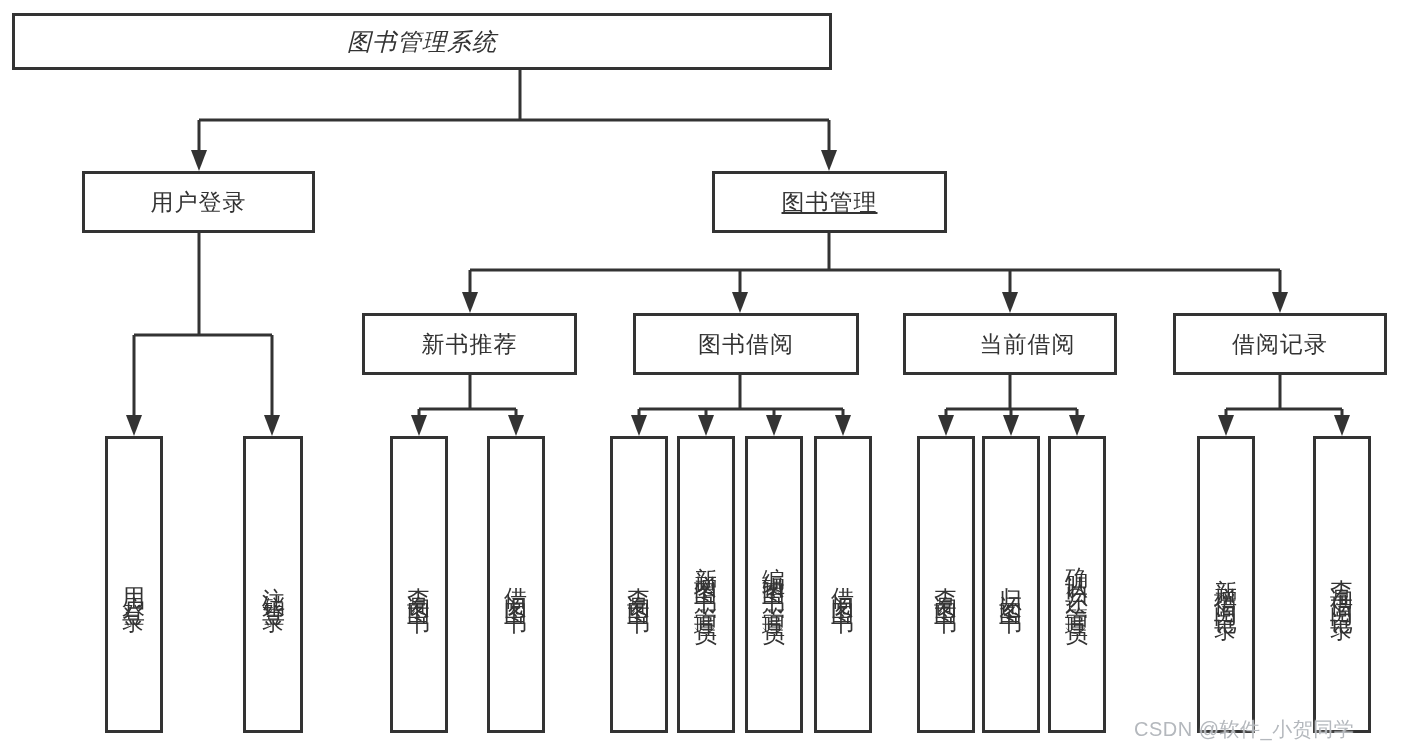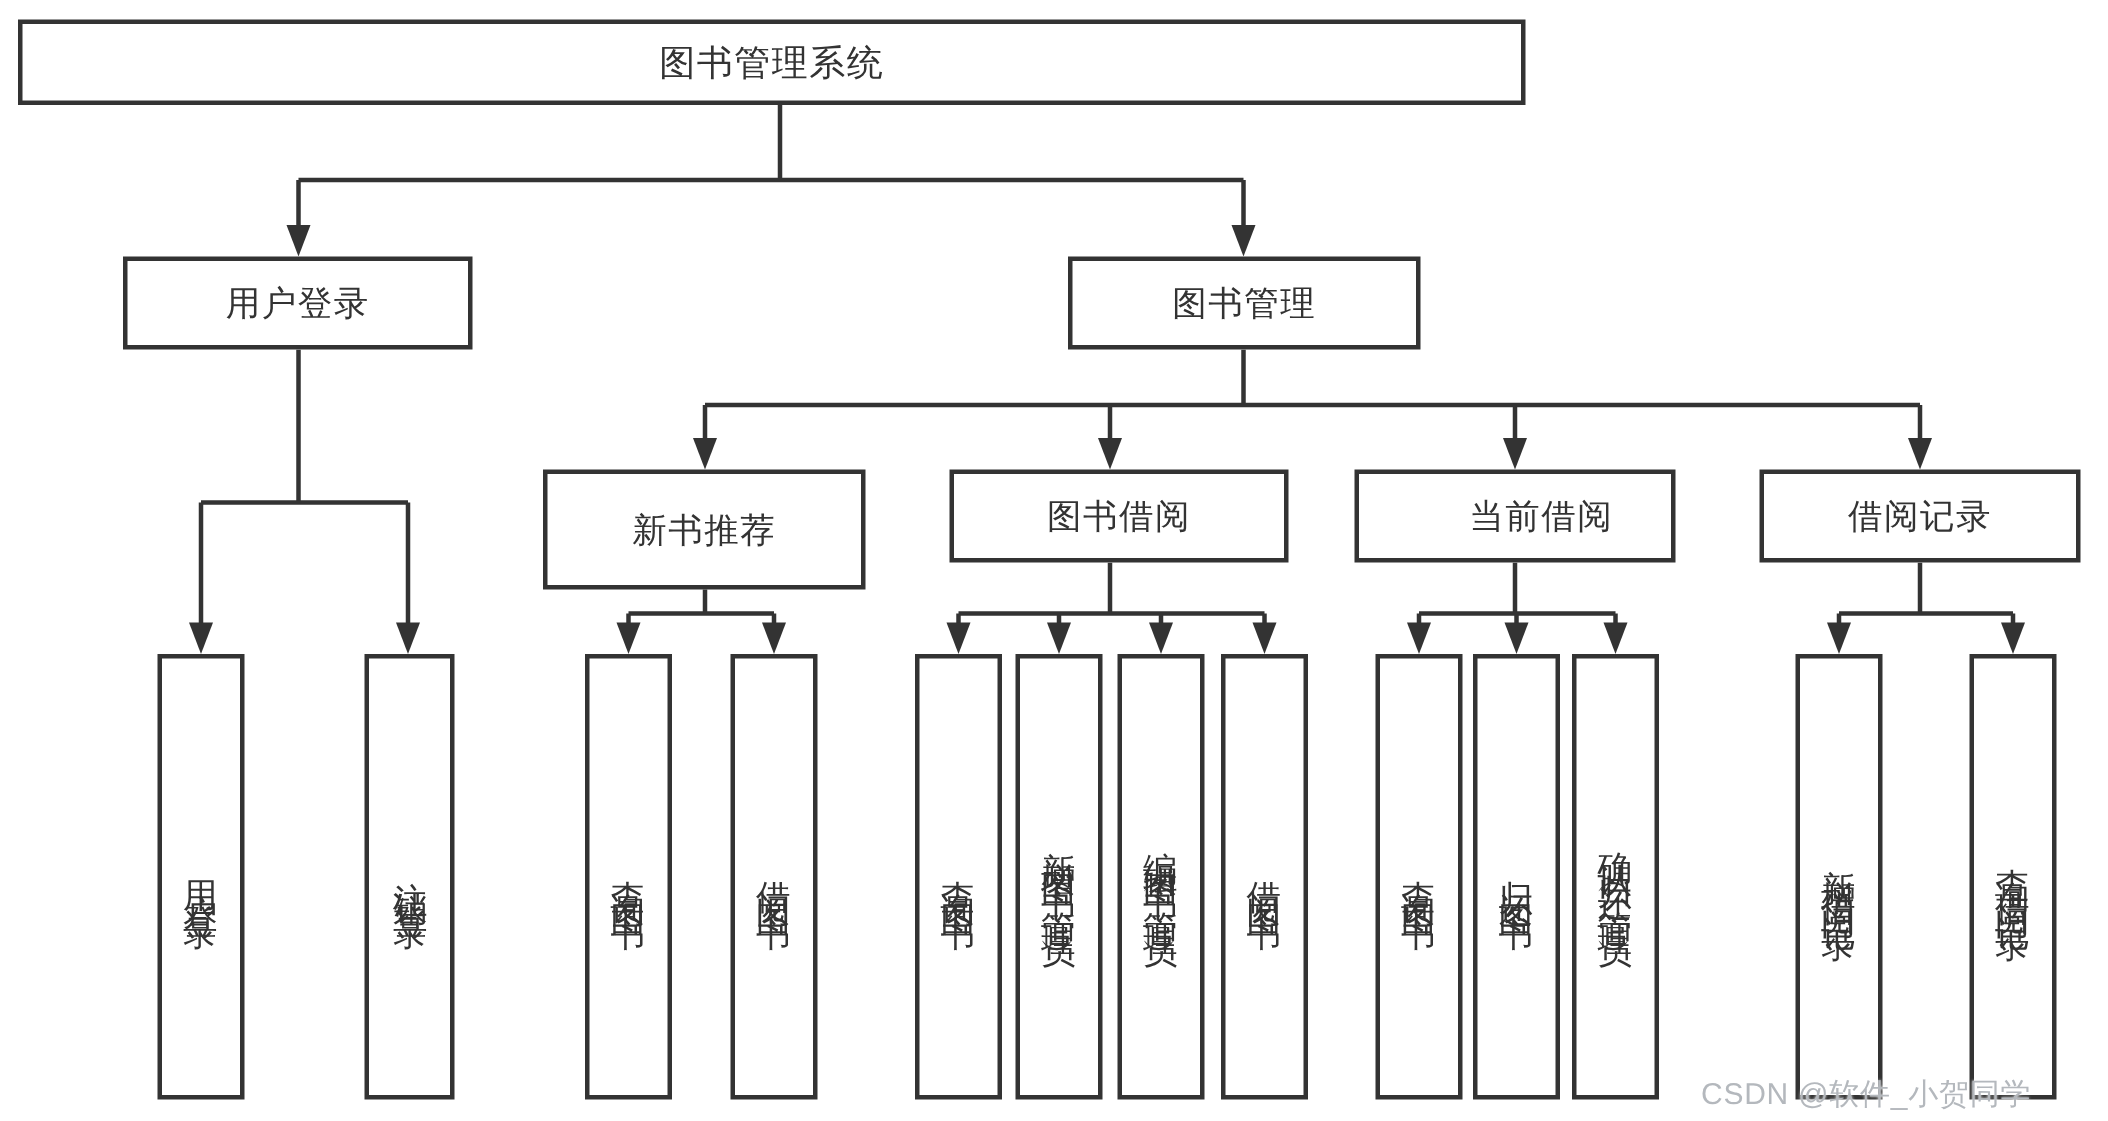--- a/index.html
+++ b/index.html
@@ -128,26 +128,26 @@
       <path d="M766,415 L782,415 L774,436 Z"></path>
       <path d="M835,415 L851,415 L843,436 Z"></path>
       <path d="M938,415 L954,415 L946,436 Z"></path>
       <path d="M1003,415 L1019,415 L1011,436 Z"></path>
       <path d="M1069,415 L1085,415 L1077,436 Z"></path>
       <path d="M1218,415 L1234,415 L1226,436 Z"></path>
       <path d="M1334,415 L1350,415 L1342,436 Z"></path>
     </g>
   </svg>
 
-  <div class="box hbox title" style="left:12px; top:13px; width:1005px; height:57px;">图书管理系统</div>
+  <div class="box hbox title" style="left:12px; top:13px; width:820px; height:57px;font-style:italic;">图书管理系统</div>
 
   <div class="box hbox" style="left:82px; top:171px; width:233px; height:62px;">用户登录</div>
-  <div class="box hbox" style="left:712px; top:171px; width:235px; height:62px;">图书管理</div>
+  <div class="box hbox" style="left:712px; top:171px; width:235px; height:62px;text-decoration:underline;">图书管理</div>
 
-  <div class="box hbox" style="left:362px; top:313px; width:215px; height:80px;">新书推荐</div>
+  <div class="box hbox" style="left:362px; top:313px; width:215px; height:62px;">新书推荐</div>
   <div class="box hbox" style="left:633px; top:313px; width:226px; height:62px;">图书借阅</div>
   <div class="box hbox" style="left:903px; top:313px; width:214px; height:62px;padding-left:35px;">当前借阅</div>
   <div class="box hbox" style="left:1173px; top:313px; width:214px; height:62px;">借阅记录</div>
 
   <div class="box vbox" style="left:105px; top:436px; width:58px; height:297px;">用户登录</div>
   <div class="box vbox" style="left:243px; top:436px; width:60px; height:297px;">注销登录</div>
 
   <div class="box vbox" style="left:390px; top:436px; width:58px; height:297px;">查询图书</div>
   <div class="box vbox" style="left:487px; top:436px; width:58px; height:297px;">借阅图书</div>
 

